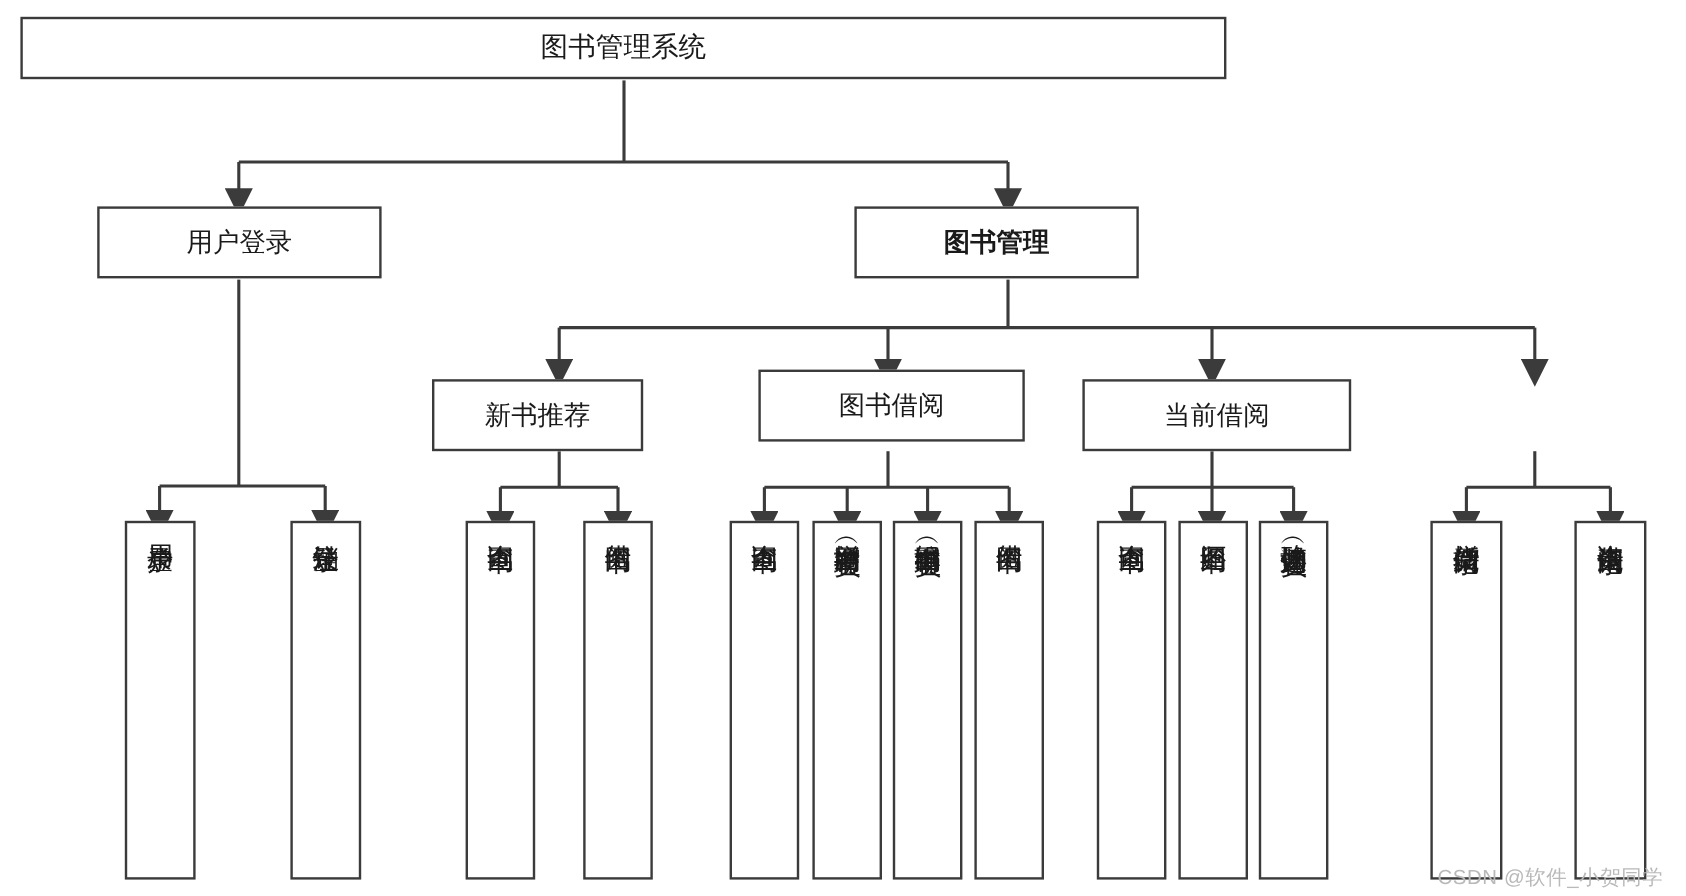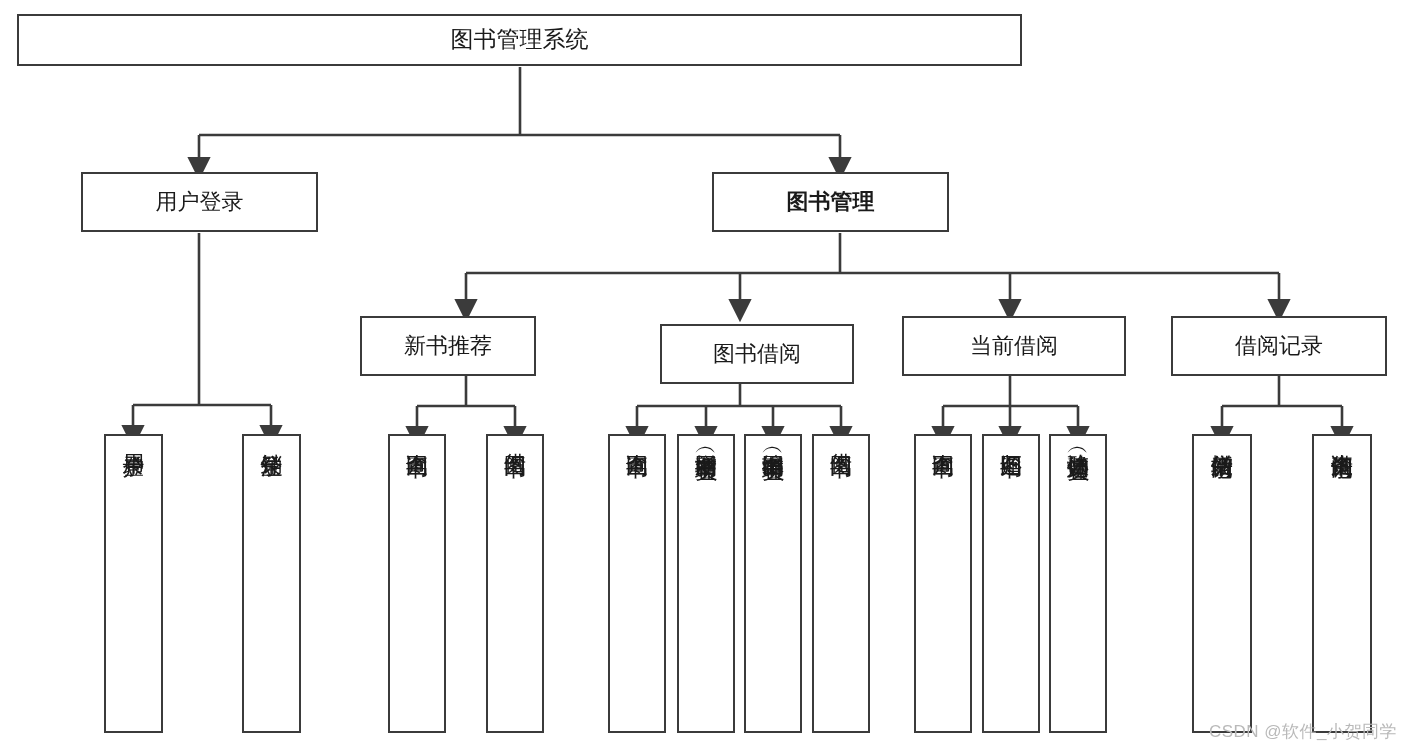--- a/index.html
+++ b/index.html
@@ -54,21 +54,21 @@
     font-size: 22px;
     writing-mode: vertical-rl;
     text-orientation: upright;
     letter-spacing: 1px;
     line-height: 1;
     margin: 0 auto;
     white-space: nowrap;
   }
   .watermark {
     position: absolute;
-    right: 8px;
+    right: 19px;
     bottom: 4px;
     font-size: 17px;
     color: #b9b9b9;
     letter-spacing: 0.5px;
     z-index: 3;
     white-space: nowrap;
   }
 </style>
 </head>
 <body>
@@ -134,31 +134,28 @@
   </div>
 
   <div class="node lvl2" style="left:712px; top:172px; width:237px; height:60px;font-weight:bold;">
     <span class="cap">图书管理</span>
   </div>
 
   <div class="node lvl2" style="left:360px; top:316px; width:176px; height:60px;">
     <span class="cap">新书推荐</span>
   </div>
 
-  <div class="node lvl2" style="left:632px; top:324px; width:194px; height:60px;margin-left:28px;">
+  <div class="node lvl2" style="left:632px; top:308px; width:222px; height:60px;">
     <span class="cap">图书借阅</span>
   </div>
 
   <div class="node lvl2" style="left:902px; top:316px; width:224px; height:60px;">
     <span class="cap">当前借阅</span>
   </div>
 
-  <div class="node lvl2" style="left:1171px; top:316px; width:216px; height:60px;">
-    <span class="cap">借阅记录</span>
-  </div>
 
   <div class="node lvl3" style="left:104px; top:434px; width:59px; height:299px;">
     <span class="cap">用户登录</span>
   </div>
   <div class="node lvl3" style="left:242px; top:434px; width:59px; height:299px;">
     <span class="cap">注销登录</span>
   </div>
 
   <div class="node lvl3" style="left:388px; top:434px; width:58px; height:299px;">
     <span class="cap">查询图书</span>

